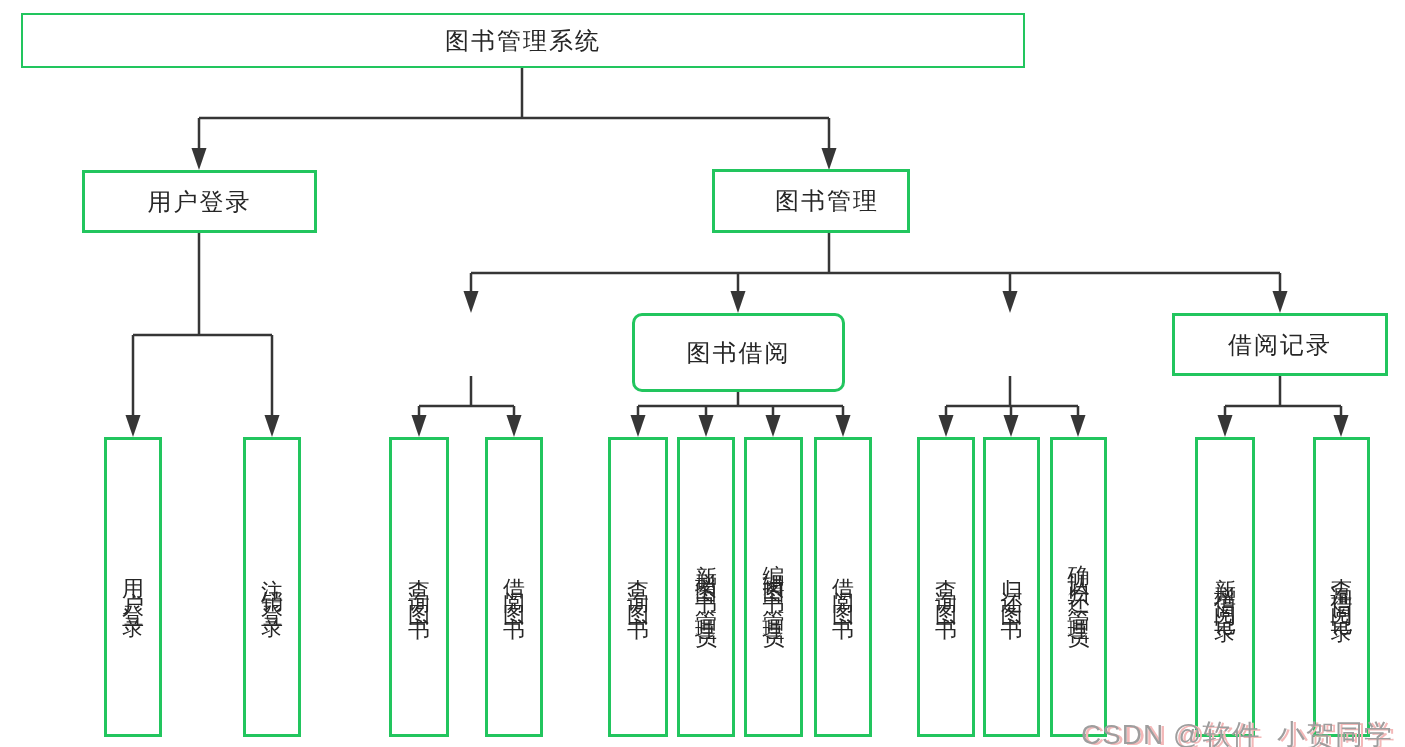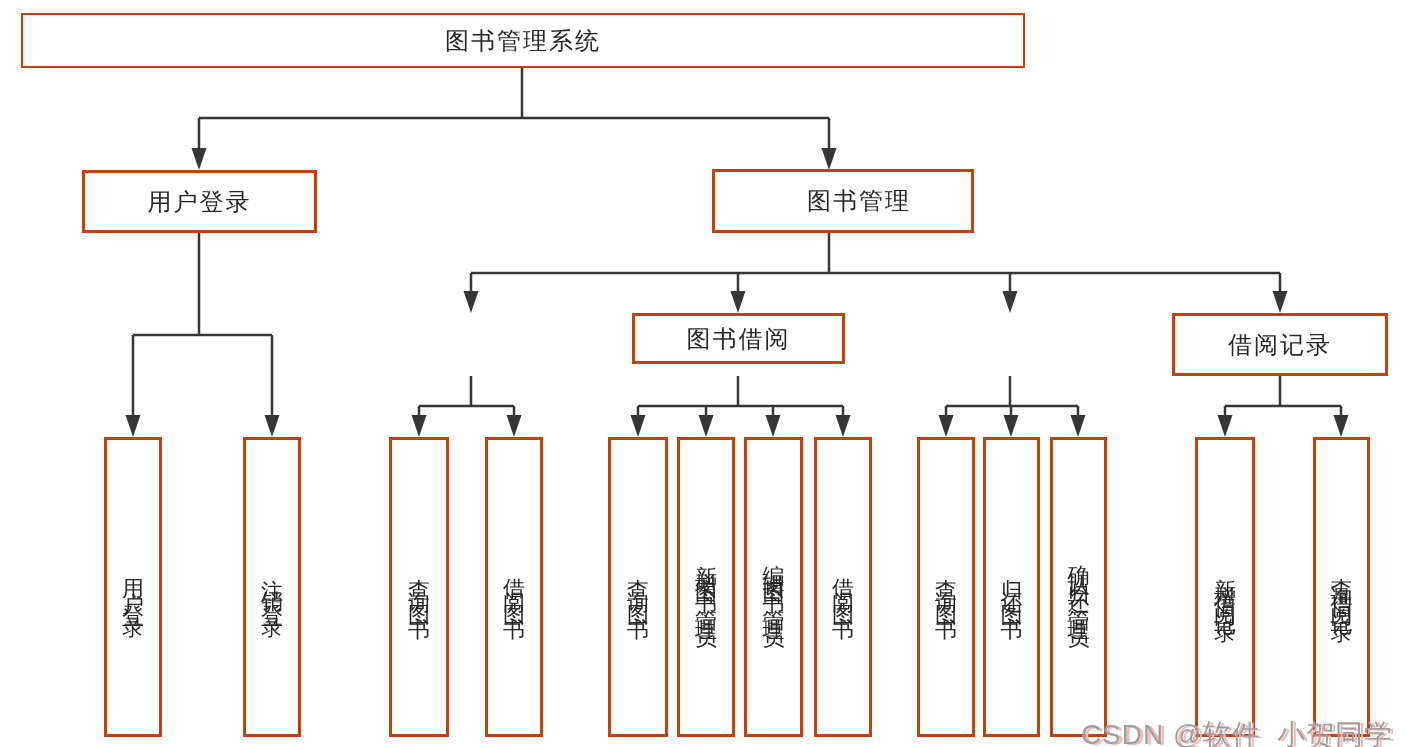--- a/index.html
+++ b/index.html
@@ -18,21 +18,21 @@
   .wires {
     position: absolute;
     left: 0;
     top: 0;
     z-index: 1;
   }
   .node {
     position: absolute;
     box-sizing: border-box;
     background: #ffffff;
-    border: 3px solid #c2410c;
+    border: 3px solid #22c55e;
     color: #262626;
     display: flex;
     align-items: center;
     justify-content: center;
     font-size: 24px;
     letter-spacing: 2px;
     z-index: 2;
     white-space: nowrap;
   }
   .root {
@@ -104,23 +104,23 @@
       <use href="#arr" x="1011" y="437"></use>
       <use href="#arr" x="1078" y="437"></use>
       <use href="#arr" x="1225" y="437"></use>
       <use href="#arr" x="1341" y="437"></use>
     </g>
   </svg>
 
   <div class="node root" style="left:21px; top:13px; width:1004px; height:55px;">图书管理系统</div>
 
   <div class="node" style="left:82px; top:170px; width:235px; height:63px;">用户登录</div>
-  <div class="node" style="left:712px; top:169px; width:262px; height:64px;padding-left:32px;">图书管理</div>
+  <div class="node" style="left:712px; top:169px; width:198px; height:64px;padding-left:32px;">图书管理</div>
 
-  <div class="node" style="left:632px; top:313px; width:213px; height:51px;">图书借阅</div>
+  <div class="node" style="left:632px; top:313px; width:213px; height:79px;border-radius:10px;">图书借阅</div>
   <div class="node" style="left:1172px; top:313px; width:216px; height:63px;">借阅记录</div>
 
   <div class="node vnode ls-wide" style="left:104px; top:437px; width:58px; height:300px;">用户登录</div>
   <div class="node vnode ls-wide" style="left:243px; top:437px; width:58px; height:300px;">注销登录</div>
 
   <div class="node vnode ls-wide" style="left:389px; top:437px; width:60px; height:300px;">查询图书</div>
   <div class="node vnode ls-wide" style="left:485px; top:437px; width:58px; height:300px;">借阅图书</div>
 
   <div class="node vnode ls-wide" style="left:608px; top:437px; width:60px; height:300px;">查询图书</div>
   <div class="node vnode" style="left:677px; top:437px; width:58px; height:300px;">新增图书（管理员）</div>

